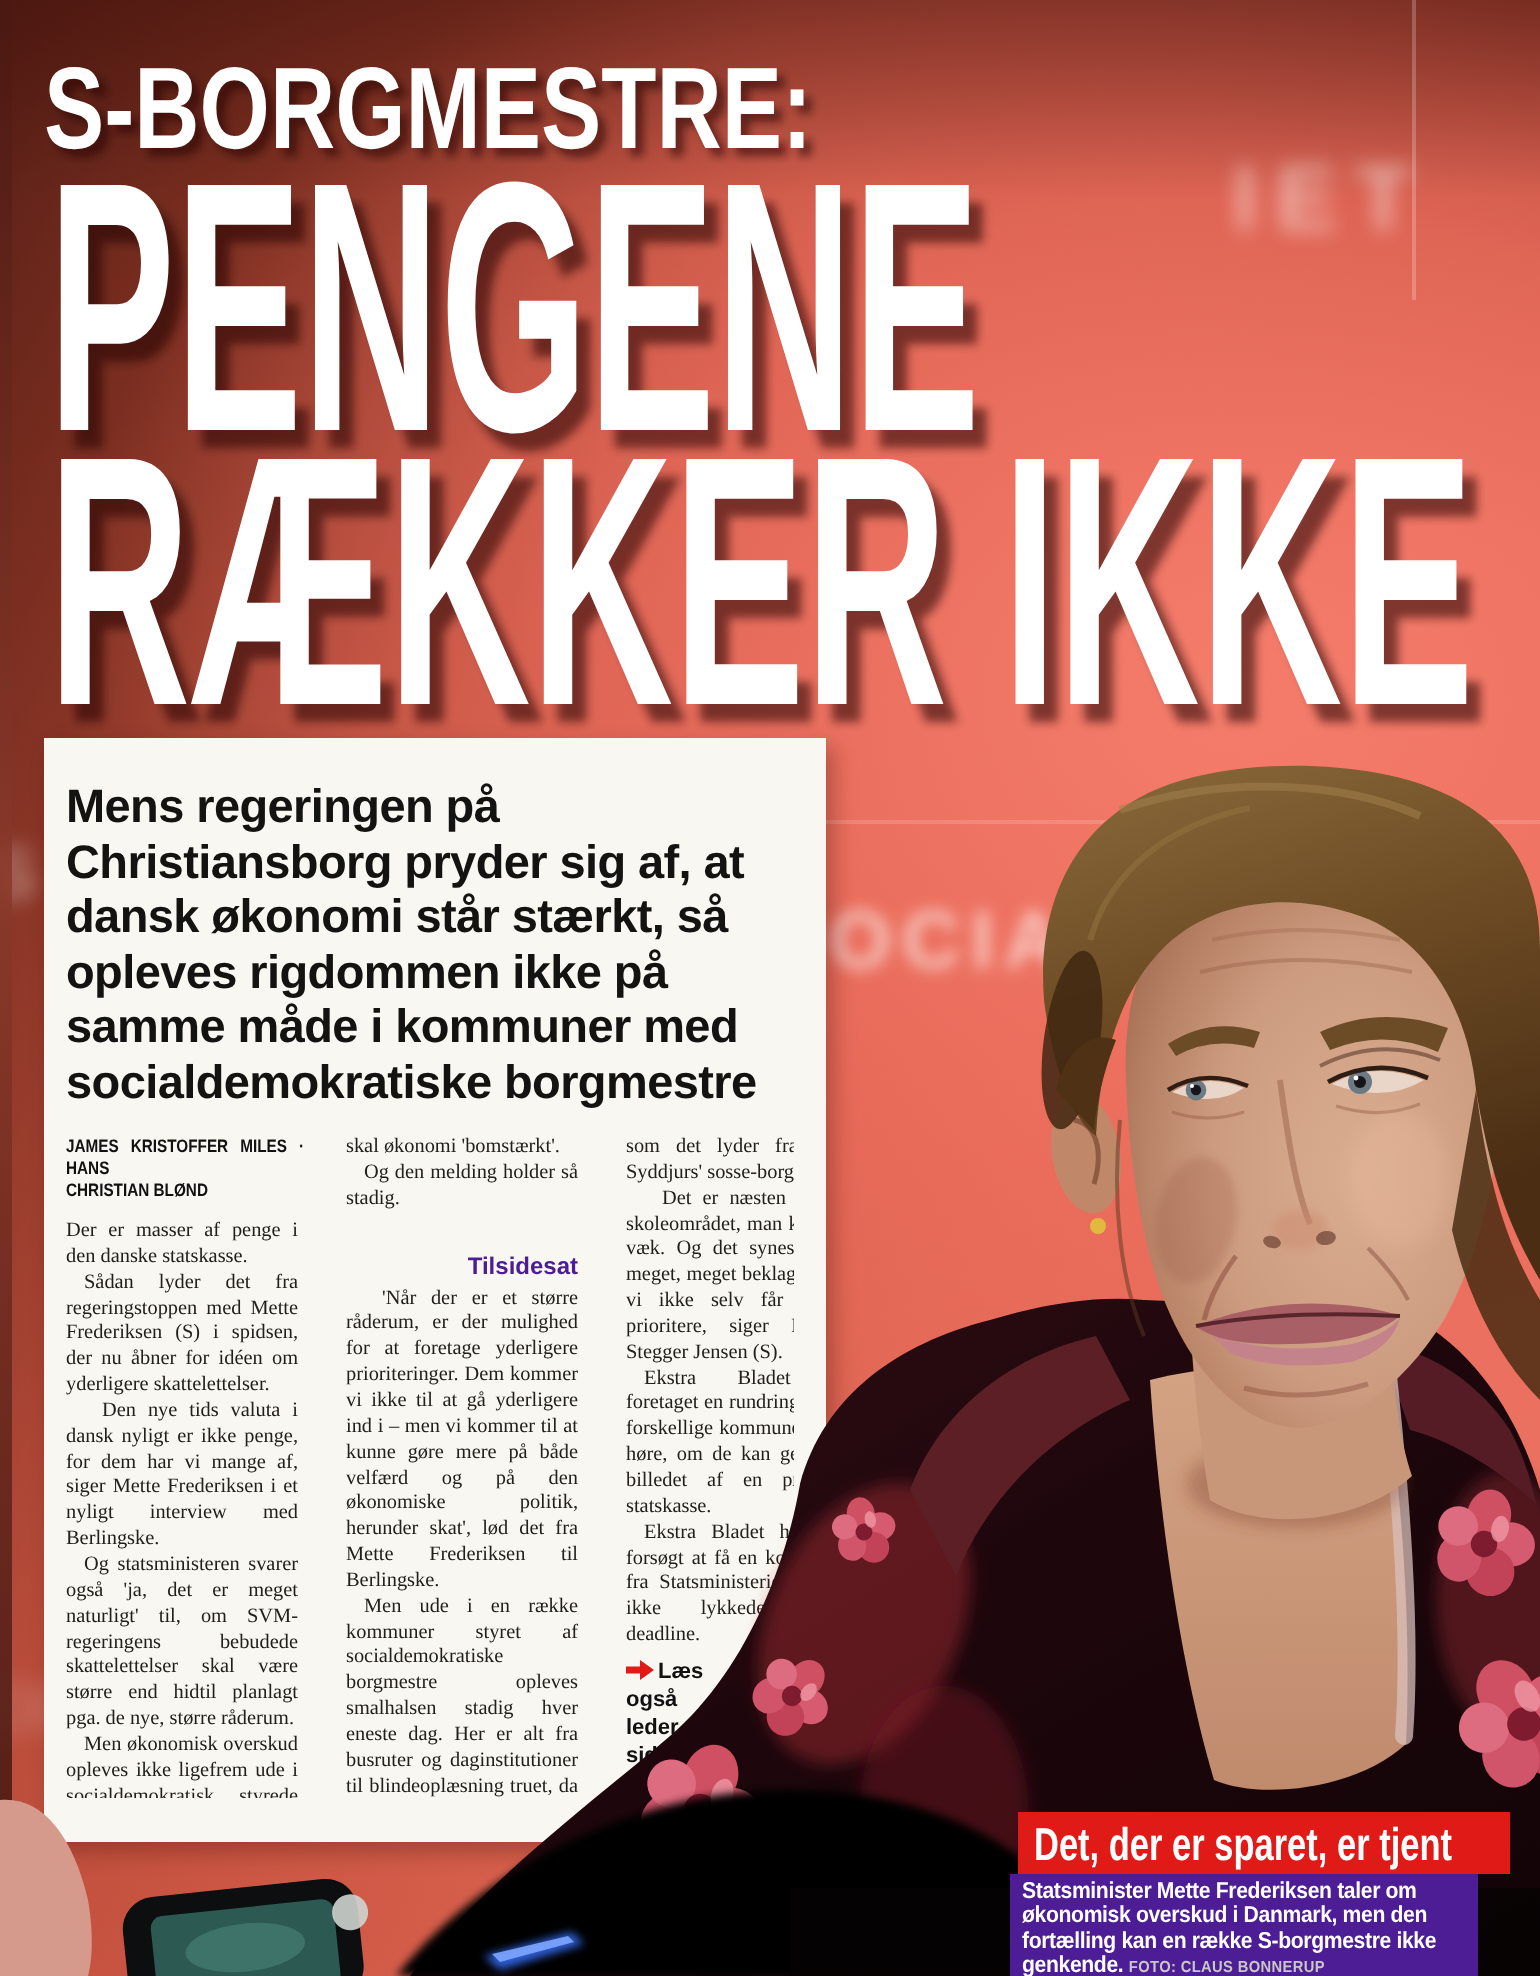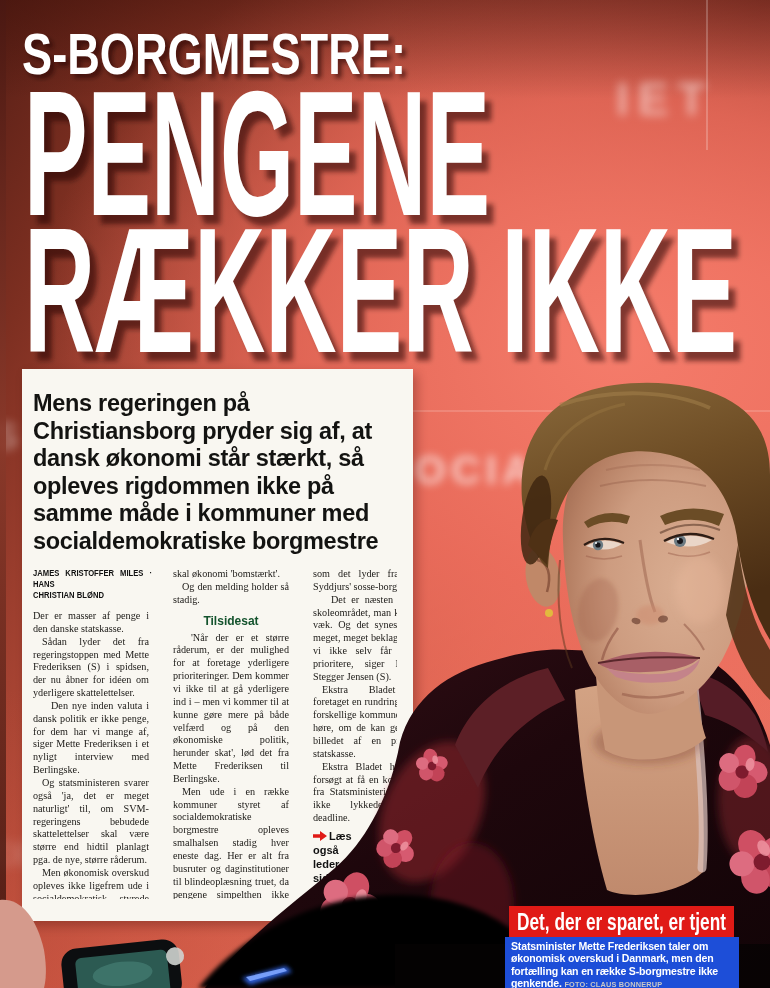--- a/index.html
+++ b/index.html
@@ -39,31 +39,31 @@
   .cols{display:flex;gap:24px;margin-top:13px;height:331px;overflow:hidden;}
   .col{width:116px;min-width:116px;font-family:"Liberation Serif",serif;
     font-size:10.2px;line-height:1.26;text-align:justify;color:#22201d;}
   .col p{margin:0;text-indent:9px;}
   .col p.first{text-indent:0;}
   .col p.q{text-indent:18px;}
   .byline{font-weight:bold;font-size:9px;line-height:11px;white-space:pre-line;
     width:140px;transform:scaleX(.85);transform-origin:left top;margin-bottom:9px;
     font-family:"Liberation Sans",sans-serif;color:#111;}
   .subhead{font-family:"Liberation Sans",sans-serif;font-weight:bold;font-size:12px;
-    margin:7px 0 3px;color:#14532d;text-align:center;}
+    margin:19px 0 3px;color:#4c1d95;text-align:right;}
   .read-more{margin-top:4px;font-family:"Liberation Sans",sans-serif;font-weight:bold;
     font-size:11px;line-height:14px;color:#111;width:44px;text-align:left;}
   .read-more .rm-text{white-space:pre-line;vertical-align:top;text-align:center;}
   .rm-arrow{vertical-align:-1px;margin-right:2px;}
   
   .portrait{position:absolute;inset:0;z-index:3;pointer-events:none;}
   
-  .cap-title-box{position:absolute;left:509px;top:906px;width:225px;height:31px;z-index:5;}
+  .cap-title-box{position:absolute;left:509px;top:906px;width:246px;height:31px;z-index:5;}
   .cap-body-box{position:absolute;left:505px;top:937px;width:234px;height:51px;z-index:5;
-    background:#1d4ed8;box-sizing:border-box;padding:3px 5px 16px 6px;}
+    background:#4c1d95;box-sizing:border-box;padding:3px 5px 16px 6px;}
   .cap-inner{transform:scaleX(.92);transform-origin:left top;width:250px;}
   .cap-body{margin:0;color:#fff;font-weight:bold;font-size:11.5px;line-height:12.4px;
     letter-spacing:-.2px;}
   .cap-body .bodytext{white-space:pre-line;}
   .cap-credit{font-size:8px;color:#c9c7c5;letter-spacing:.2px;margin-left:3px;}
 </style>
 </head>
 <body>
 
 <div class="page">
@@ -108,21 +108,21 @@
 dansk økonomi står stærkt, så
 opleves rigdommen ikke på
 samme måde i kommuner med
 socialdemokratiske borgmestre</div>
     <div class="cols">
       <div class="col">
         <div class="byline">JAMES KRISTOFFER MILES · HANS
 CHRISTIAN BLØND</div>
         <p class="first">Der er masser af penge i den danske statskasse.</p>
         <p>Sådan lyder det fra regeringstoppen med Mette Frederiksen (S) i spidsen, der nu åbner for idéen om yderligere skattelettelser.</p>
-        <p class="q">Den nye inden valuta i dansk politik er ikke penge, for dem har vi mange af, siger Mette Frederiksen i et nyligt interview med Berlingske.</p>
+        <p class="q">Den nye tids valuta i dansk nyligt er ikke penge, for dem har vi mange af, siger Mette Frederiksen i et nyligt interview med Berlingske.</p>
         <p>Og statsministeren svarer også 'ja, det er meget naturligt' til, om SVM-regeringens bebudede skattelettelser skal være større end hidtil planlagt pga. de nye, større råderum.</p>
         <p>Men økonomisk overskud opleves ikke ligefrem ude i socialdemokratisk styrede kommuner, hvor ordene 'besparelser' og 'spareplaner' atter står på menuen.</p>
 
       </div>
       <div class="col">
         <p class="first">skal økonomi 'bomstærkt'.</p>
         <p>Og den melding holder så stadig.</p>
         <div class="subhead">Tilsidesat</div>
         <p class="q">'Når der er et større råderum, er der mulighed for at foretage yderligere prioriteringer. Dem kommer vi ikke til at gå yderligere ind i – men vi kommer til at kunne gøre mere på både velfærd og på den økonomiske politik, herunder skat', lød det fra Mette Frederiksen til Berlingske.</p>
         <p>Men ude i en række kommuner styret af socialdemokratiske borgmestre opleves smalhalsen stadig hver eneste dag. Her er alt fra busruter og daginstitutioner til blindeoplæsning truet, da pengene simpelthen ikke rækker langt nok.</p>

